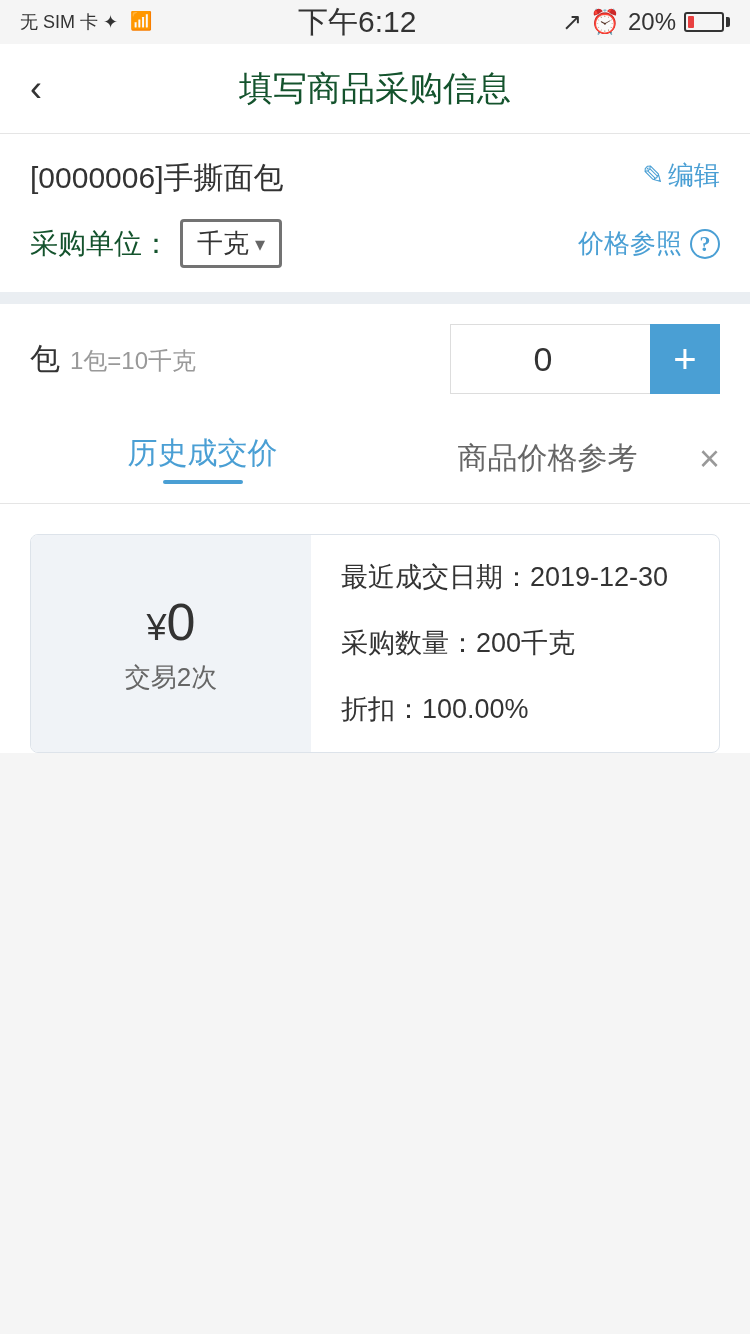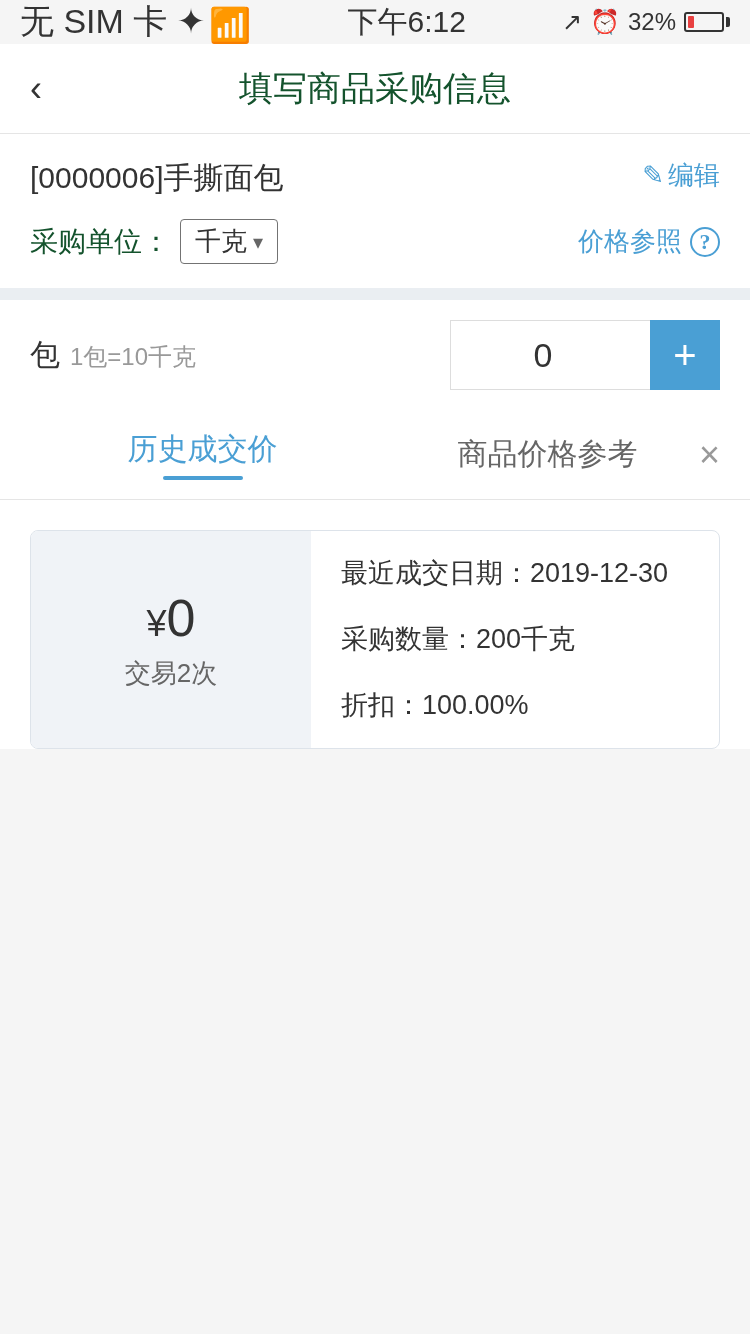--- a/index.html
+++ b/index.html
@@ -17,25 +17,25 @@
       width: 750px;
       height: 44px;
       background: #f5f5f5;
       display: flex;
       align-items: center;
       justify-content: space-between;
       padding: 0 20px;
       font-size: 28px;
     }
     .status-left {
-      font-size: 34px;
-      color: #333;
-      display: flex;
-      align-items: flex-end;
-      gap: 4px;
+      font-size: 18px;
+      color: #333;
+      display: flex;
+      align-items: flex-start;
+      gap: 12px;
     }
     .status-center {
       font-size: 30px;
       color: #333;
       font-weight: 500;
     }
     .status-right {
       display: flex;
       align-items: center;
       gap: 8px;
@@ -141,21 +141,21 @@
       justify-content: space-between;
       margin-top: 4px;
     }
     .unit-label {
       font-size: 28px;
       color: #14532d;
     }
     .unit-select {
       display: inline-flex;
       align-items: center;
-      border: 1px solid #737373;
+      border: 3px solid #737373;
       border-radius: 4px;
       padding: 4px 14px;
       font-size: 26px;
       color: #333;
       background: #fff;
       gap: 6px;
       margin-left: 10px;
     }
     .unit-select .chevron {
       font-size: 20px;
@@ -348,21 +348,21 @@
 
 <div class="status-bar">
   <div class="status-left">
     <span>无 SIM 卡 ✦</span>
     <span>📶</span>
   </div>
   <div class="status-center">下午6:12</div>
   <div class="status-right">
     <span>↗</span>
     <span>⏰</span>
-    <span>32%</span>
+    <span>20%</span>
     <span class="battery">
       <span class="battery-body">
         <span class="battery-fill"></span>
       </span>
       <span class="battery-tip"></span>
     </span>
   </div>
 </div>
 
 <div class="nav-bar">

